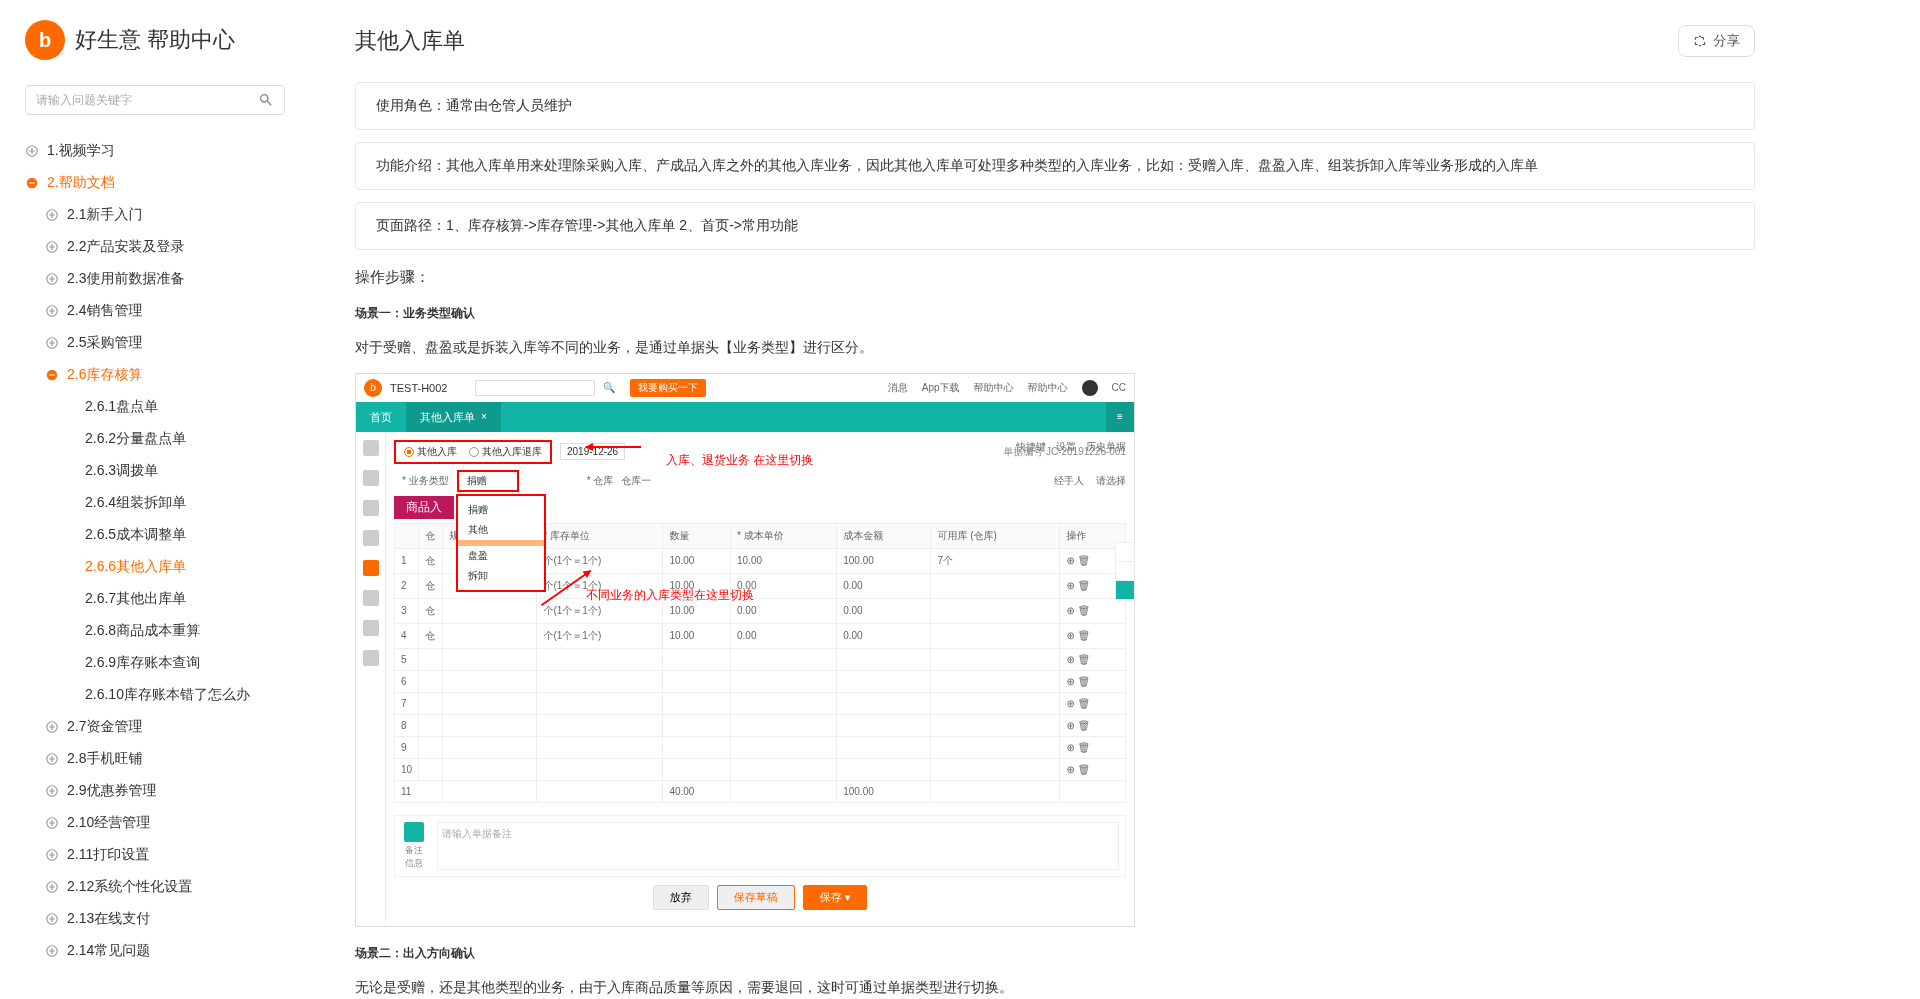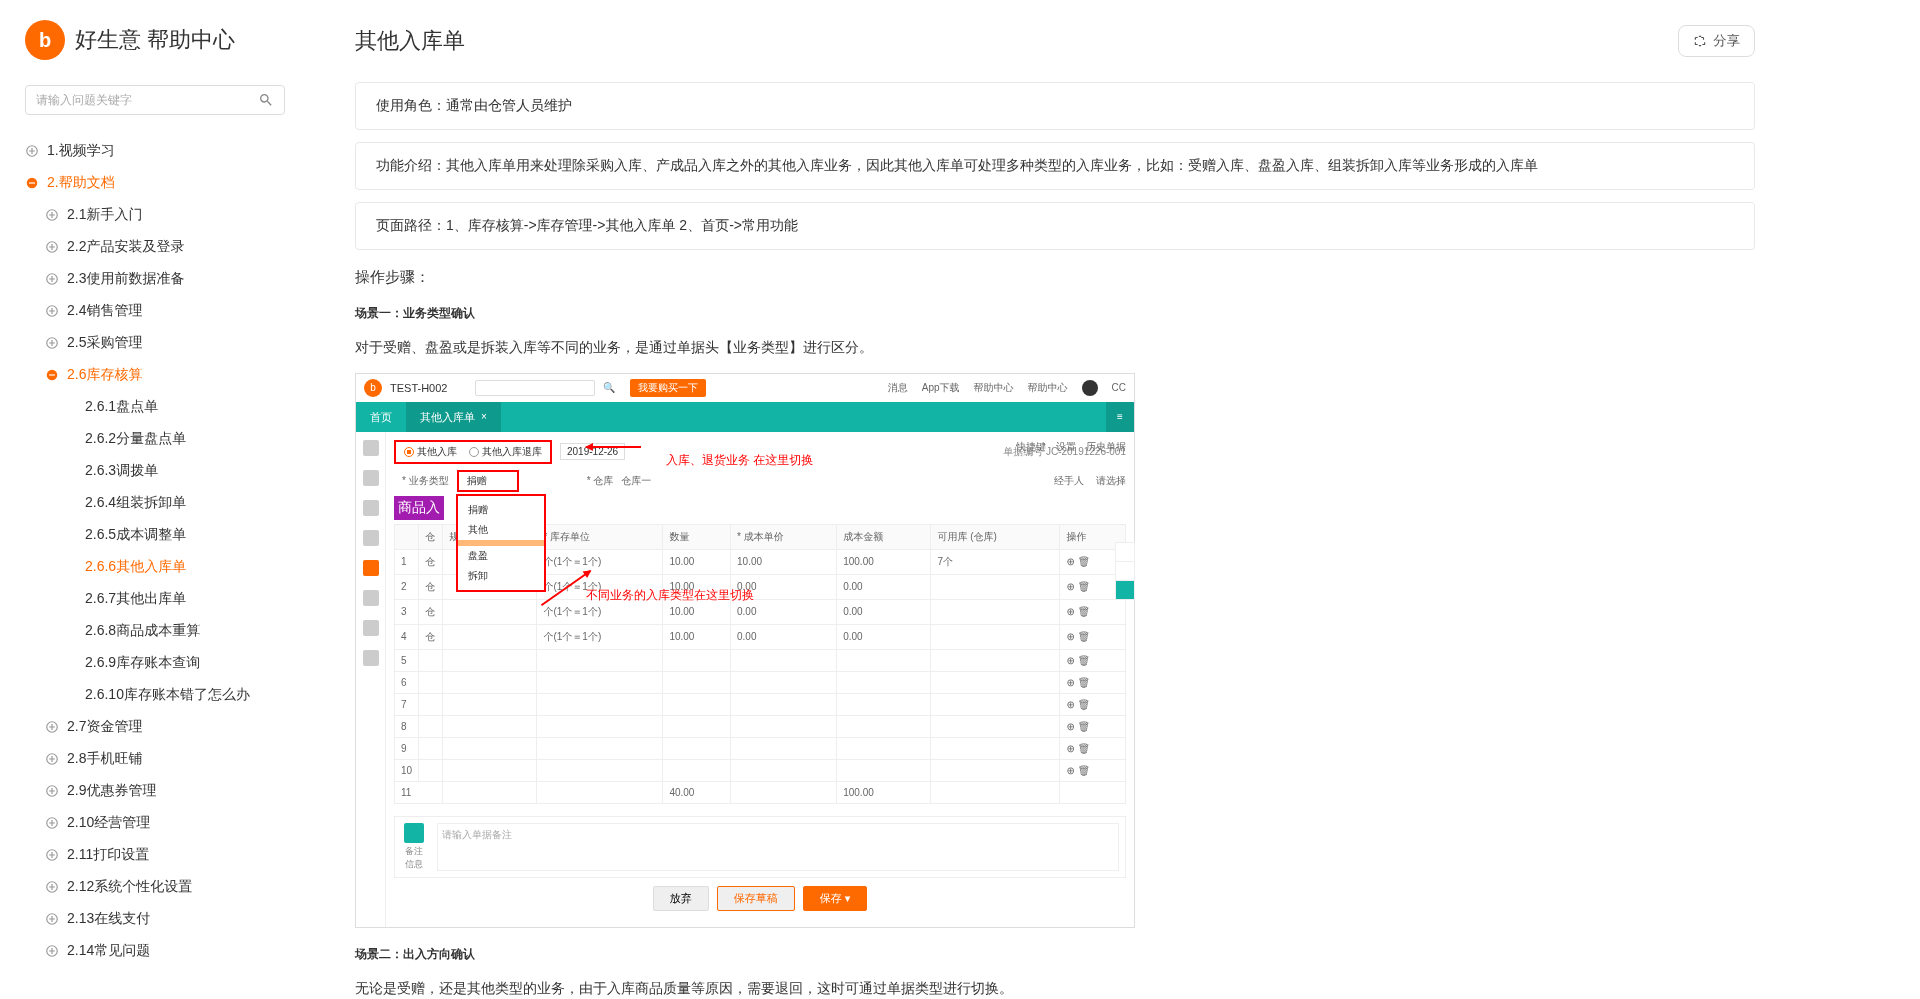--- a/index.html
+++ b/index.html
@@ -61,21 +61,21 @@
 .ss-arrow-red::after{content:'';position:absolute;right:-1px;top:-3px;border-left:8px solid red;border-top:4px solid transparent;border-bottom:4px solid transparent}
 .ss-row2{display:flex;align-items:center;gap:8px;margin-bottom:4px;padding-left:8px}
 .ss-label{color:#666;font-size:10px}
 .ss-select-red{border:2px solid red;padding:2px 30px 2px 8px;font-size:10px;position:relative}
 .ss-dropdown{border:2px solid red;padding:4px 0;width:90px;position:absolute;top:62px;left:70px;background:#fff;z-index:5}
 .ss-dropdown-item{padding:3px 10px;font-size:10px;cursor:pointer}
 .ss-dropdown-item.highlight{background:#ffb878}
 .ss-table{width:100%;border-collapse:collapse;margin-top:4px;font-size:10px}
 .ss-table th{background:#fafafa;padding:5px 6px;text-align:left;font-weight:normal;color:#666;border:1px solid #eee}
 .ss-table td{padding:5px 6px;border:1px solid #eee;color:#666}
-.ss-table-header-tab{background:#a21caf;color:#fff;padding:3px 4px;font-size:14px;display:inline-block}
+.ss-table-header-tab{background:#be185d;color:#fff;padding:3px 12px;font-size:12px;display:inline-block}
 .ss-memo{display:flex;gap:10px;margin-top:12px;padding:6px;border:1px solid #eee}
 .ss-memo-icon{width:26px;text-align:center}
 .ss-memo-icon-box{width:20px;height:20px;background:#12b5a5;margin:0 auto 2px;border-radius:2px}
 .ss-memo-input{flex:1;border:1px solid #eee;padding:4px;color:#aaa;font-size:10px}
 .ss-footer-btns{display:flex;justify-content:center;gap:8px;padding:8px}
 .ss-fbtn{padding:4px 16px;border:1px solid #ddd;border-radius:2px;font-size:11px}
 .ss-fbtn.outline{color:#ff6a00;border-color:#ff6a00}
 .ss-fbtn.primary{background:#ff6a00;color:#fff;border-color:#ff6a00}
 .ss-order-no{margin-left:auto;color:#888;font-size:10px}
 .ss-right-tools{position:absolute;right:8px;top:8px;display:flex;gap:10px;color:#666;font-size:10px}

